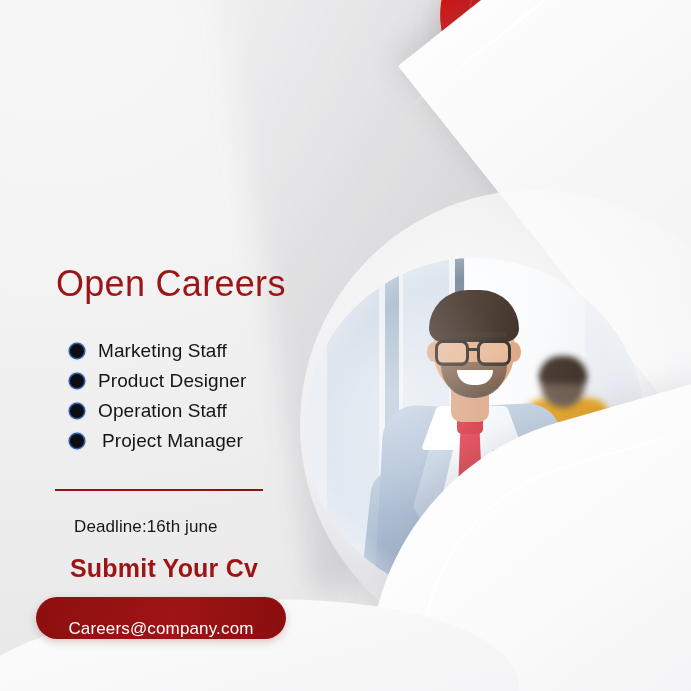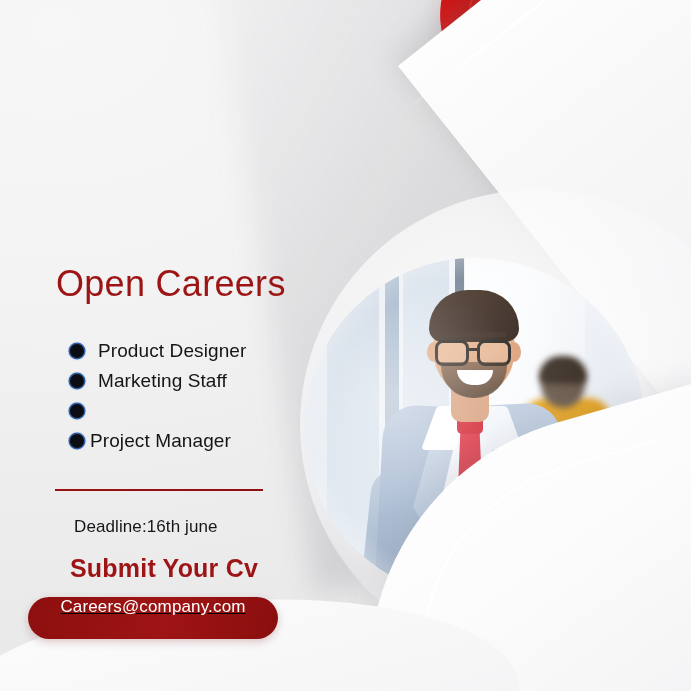--- a/index.html
+++ b/index.html
@@ -190,42 +190,41 @@
 
   .jobs{position:absolute;left:70px;top:336px;}
   .job{display:flex;align-items:center;height:30px;}
   .job .dot{
     width:14px;height:14px;border-radius:50%;
     background:#0b0d12;
     box-shadow:0 0 0 1.5px #2d5fa8, 0 0 2px 1px rgba(40,90,160,.5);
     flex:0 0 auto;
   }
   .job .jtxt{margin-left:14px;font-size:19px;color:#151515;letter-spacing:.1px;}
-  .job.indent .jtxt{margin-left:6px;}
+  .job.indent .jtxt{margin-left:18px;}
 
   .divider{
     position:absolute;left:55px;top:489px;width:208px;height:2px;
     background:linear-gradient(90deg,#9a1111,#8e1010);
   }
 
   .deadline{
     position:absolute;left:74px;top:517px;
     font-size:17px;color:#16161a;letter-spacing:.1px;
   }
   .submit{
     position:absolute;left:70px;top:554px;
     font-size:25px;font-weight:700;color:#9e1414;letter-spacing:.2px;
   }
   .mail-pill{
-    position:absolute;left:28px;top:597px;
+    position:absolute;left:36px;top:597px;
     width:250px;height:42px;border-radius:21px;
     background:linear-gradient(100deg,#8d0f0f 0%,#9f1414 55%,#8a0e0e 100%);
-    display:flex;align-items:flex-start;justify-content:center;
+    display:flex;align-items:flex-end;justify-content:center;
     box-shadow:0 3px 8px rgba(120,12,12,.22);
-    text-decoration:underline;
   }
   .mail-pill span{
     color:#ffffff;font-size:17px;letter-spacing:.15px;
   }
 </style>
 </head>
 <body>
 
 <div class="poster">
 
@@ -297,28 +296,29 @@
 
   <div class="content">
 
 
 
     <div class="open-pos">Open Careers</div>
 
     <div class="jobs">
       <div class="job">
         <span class="dot"></span>
+        <span class="jtxt">Marketing Staff</span>
+      </div>
+      <div class="job">
+        <span class="dot"></span>
         <span class="jtxt">Product Designer</span>
       </div>
       <div class="job">
         <span class="dot"></span>
-        <span class="jtxt">Marketing Staff</span>
-      </div>
-      <div class="job">
-        <span class="dot"></span>
+        <span class="jtxt">Operation Staff</span>
       </div>
       <div class="job indent">
         <span class="dot"></span>
         <span class="jtxt">Project Manager</span>
       </div>
     </div>
 
     <div class="divider"></div>
 
     <div class="deadline">Deadline:16th june</div>

